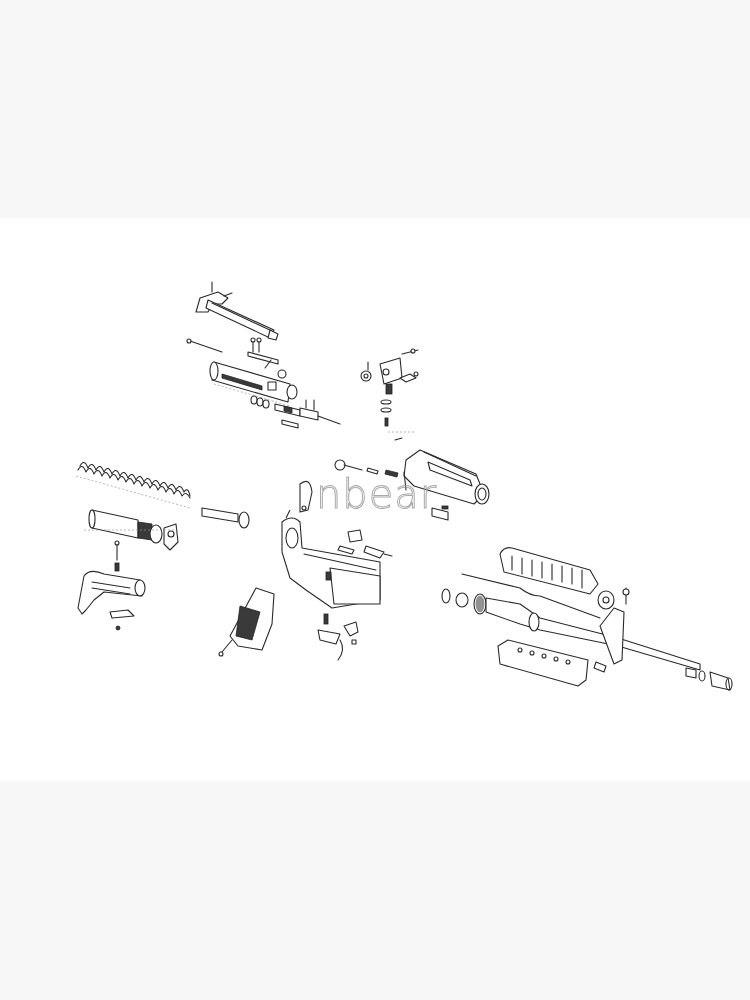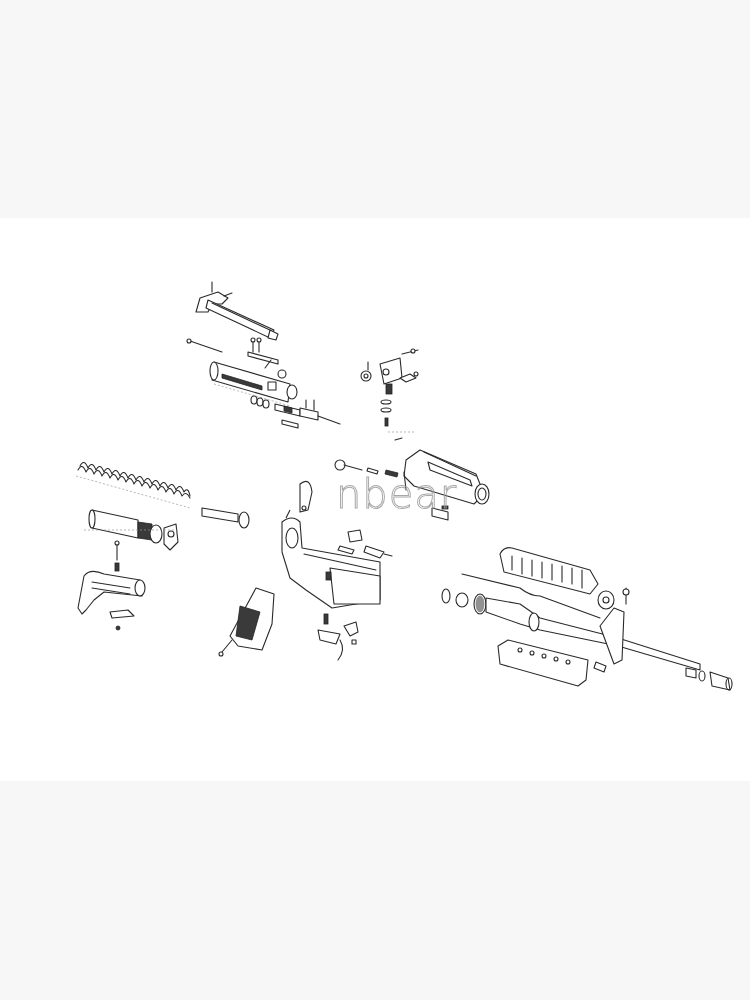--- a/index.html
+++ b/index.html
@@ -17,21 +17,20 @@
   .art .dk { fill: #3a3a3a; stroke: #222; stroke-width: 0.8; }
   .art .dash { fill: none; stroke: #9a9a9a; stroke-width: 0.7; stroke-dasharray: 2 2; }
   .watermark {
     position: absolute; left: 316px; top: 474px;
     font-family: "DejaVu Sans", sans-serif; font-weight: 200;
     font-size: 40px; letter-spacing: 1px;
     color: transparent;
     -webkit-text-stroke: 1px #9a9a9a;
     opacity: 0.85;
     line-height: 1;
-    margin-left: 20px;
   }
 </style>
 </head>
 <body>
 
 <div class="band-top"></div>
 <div class="canvas"></div>
 <div class="band-bottom"></div>
 
 <svg class="art" viewBox="0 0 750 1000">

